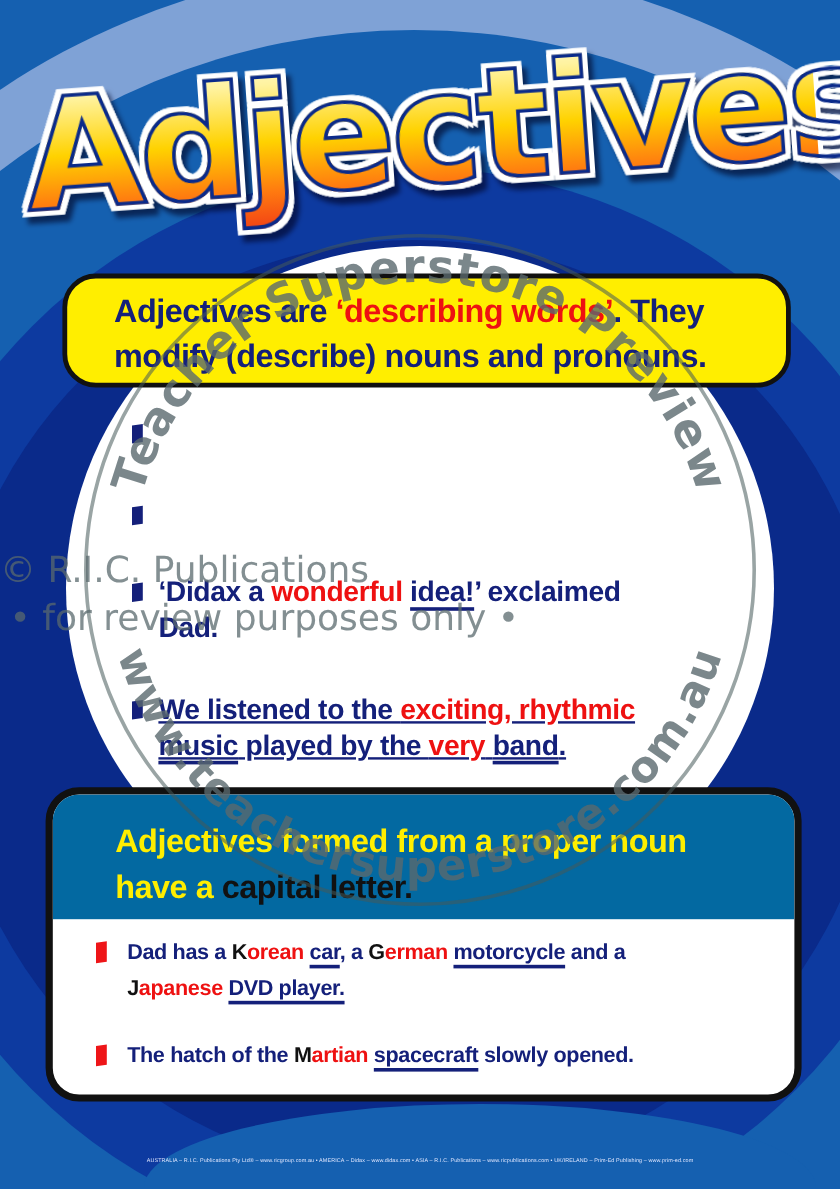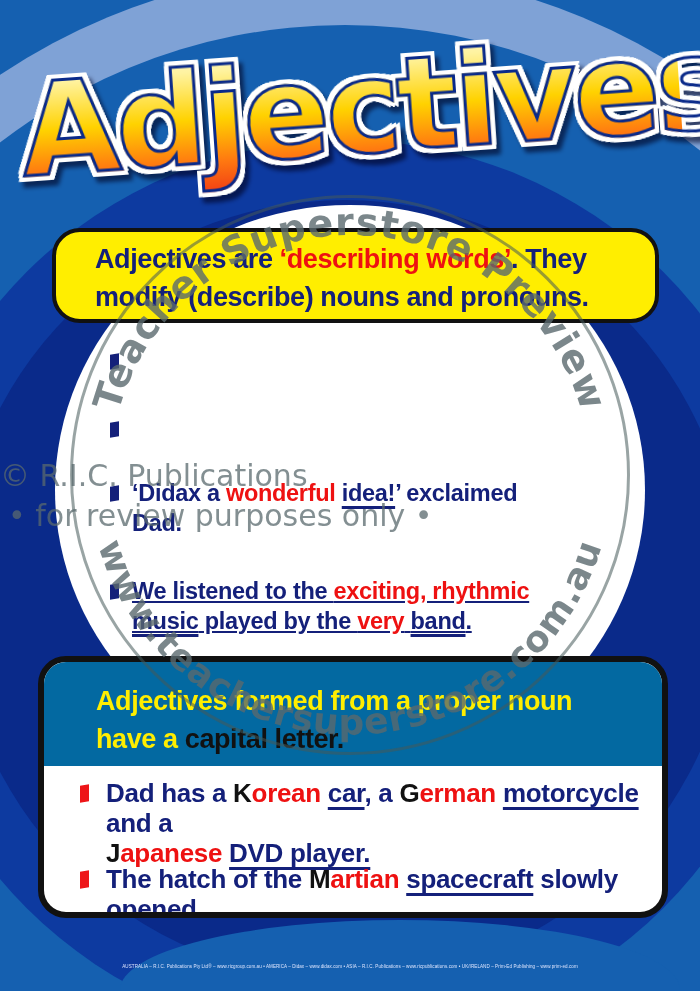--- a/index.html
+++ b/index.html
@@ -49,21 +49,21 @@
   .u { text-decoration: underline; text-decoration-color: #14207a; text-decoration-thickness: 3px; text-underline-offset: 5px; }
 
   
   .pn-box {
     position: absolute; left: 38px; top: 656px; width: 630px; height: 262px;
     border: 6px solid #111; border-radius: 28px; overflow: hidden; background: #fff;
   }
   .pn-head { position: absolute; left: 0; top: 0; width: 100%; height: 104px; background: #0369a1; padding: 20px 0 0 52px;
     font-weight: bold; font-size: 27px; line-height: 38px; color: #ffee00; letter-spacing: -0.4px; }
   .pn-list { position: absolute; left: 0; top: 104px; width: 100%; }
-  .pn-ex { position: absolute; left: 36px; font-weight: bold; font-size: 26px; line-height: 30px; color: #14207a; padding-left: 26px; letter-spacing: -0.3px; }
+  .pn-ex { position: absolute; left: 36px; font-weight: bold; font-size: 18px; line-height: 30px; color: #14207a; padding-left: 26px; letter-spacing: -0.3px; }
   .pn-bullet { position: absolute; left: 0; top: 7px; width: 9px; height: 17px; background: #ee1518; transform: skewY(-8deg); }
 
   
   .wm-ring { position: absolute; left: 70px; top: 195px; width: 560px; height: 560px; border-radius: 50%; border: 3px solid rgba(70,90,90,0.55); pointer-events: none; }
   .wm-arc-text { position: absolute; left: 50px; top: 175px; width: 600px; height: 600px; pointer-events: none; }
   .wm-line { position: absolute; width: 700px; left: 0; text-align: left; font-family: "DejaVu Sans", sans-serif; color: rgba(90,105,110,0.75); pointer-events: none; }
   .wm1 { top: 458px; font-size: 30px; }
   .wm2 { top: 498px; font-size: 30px; left: 8px; }
 
   

